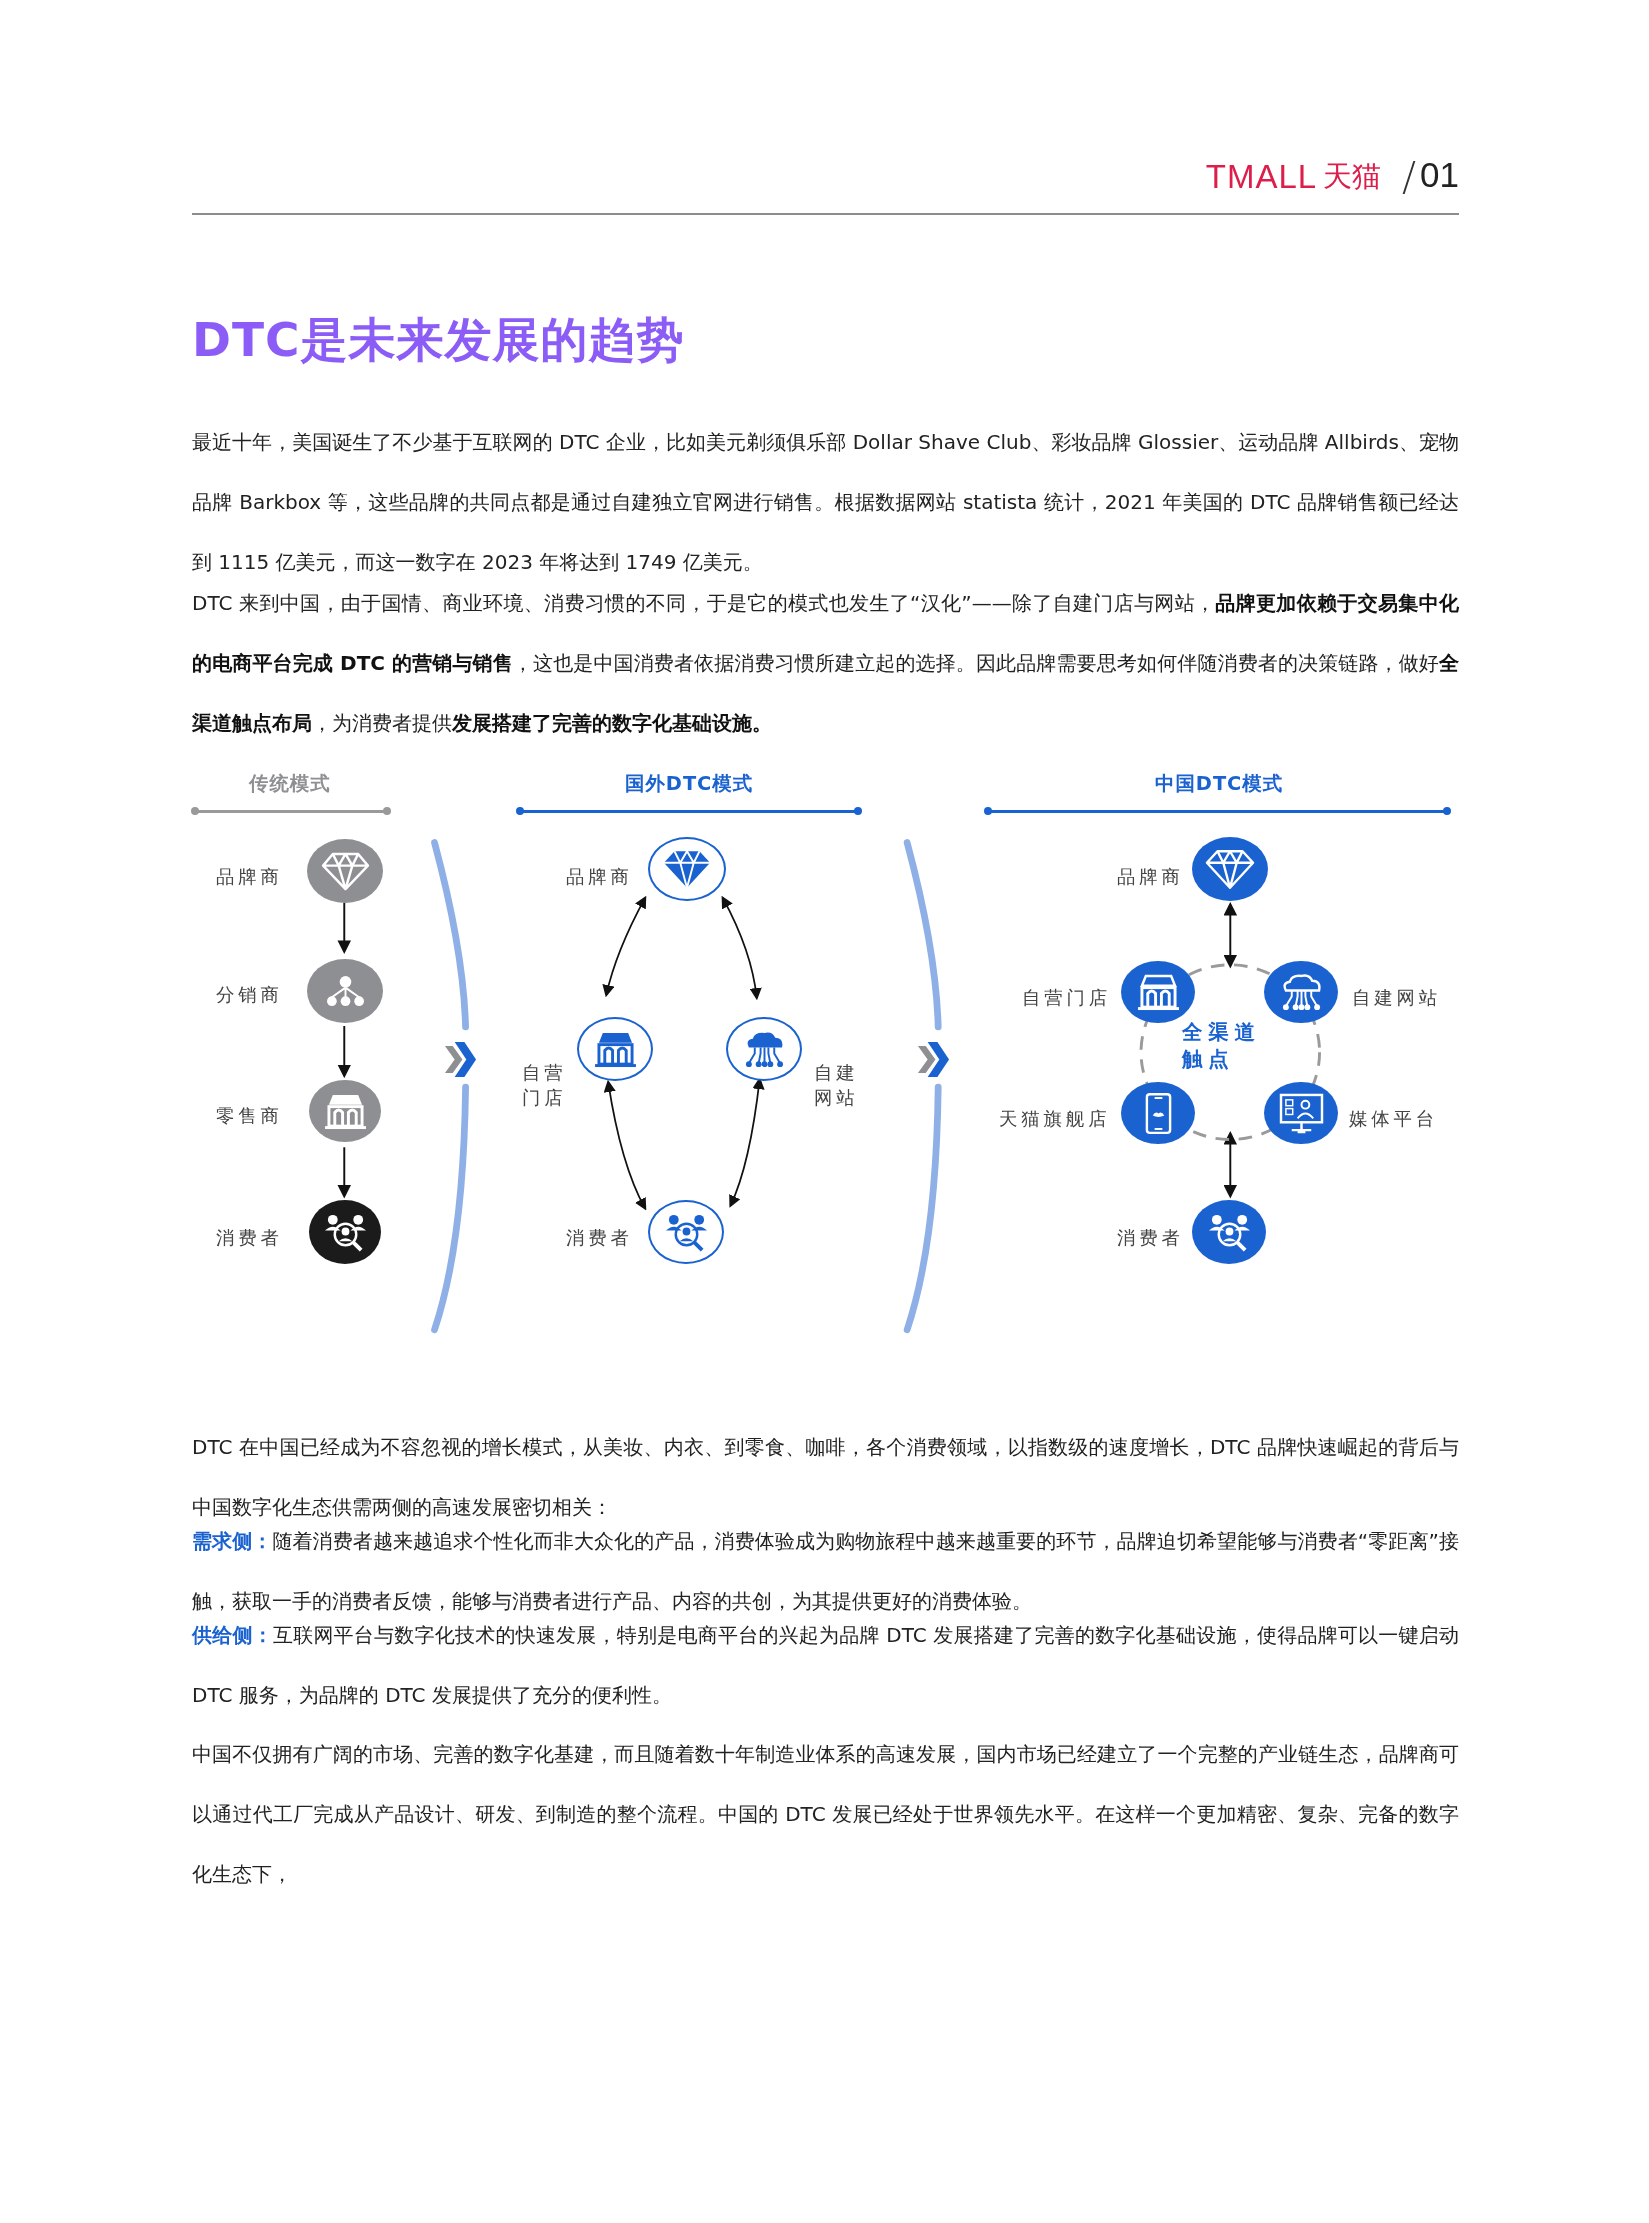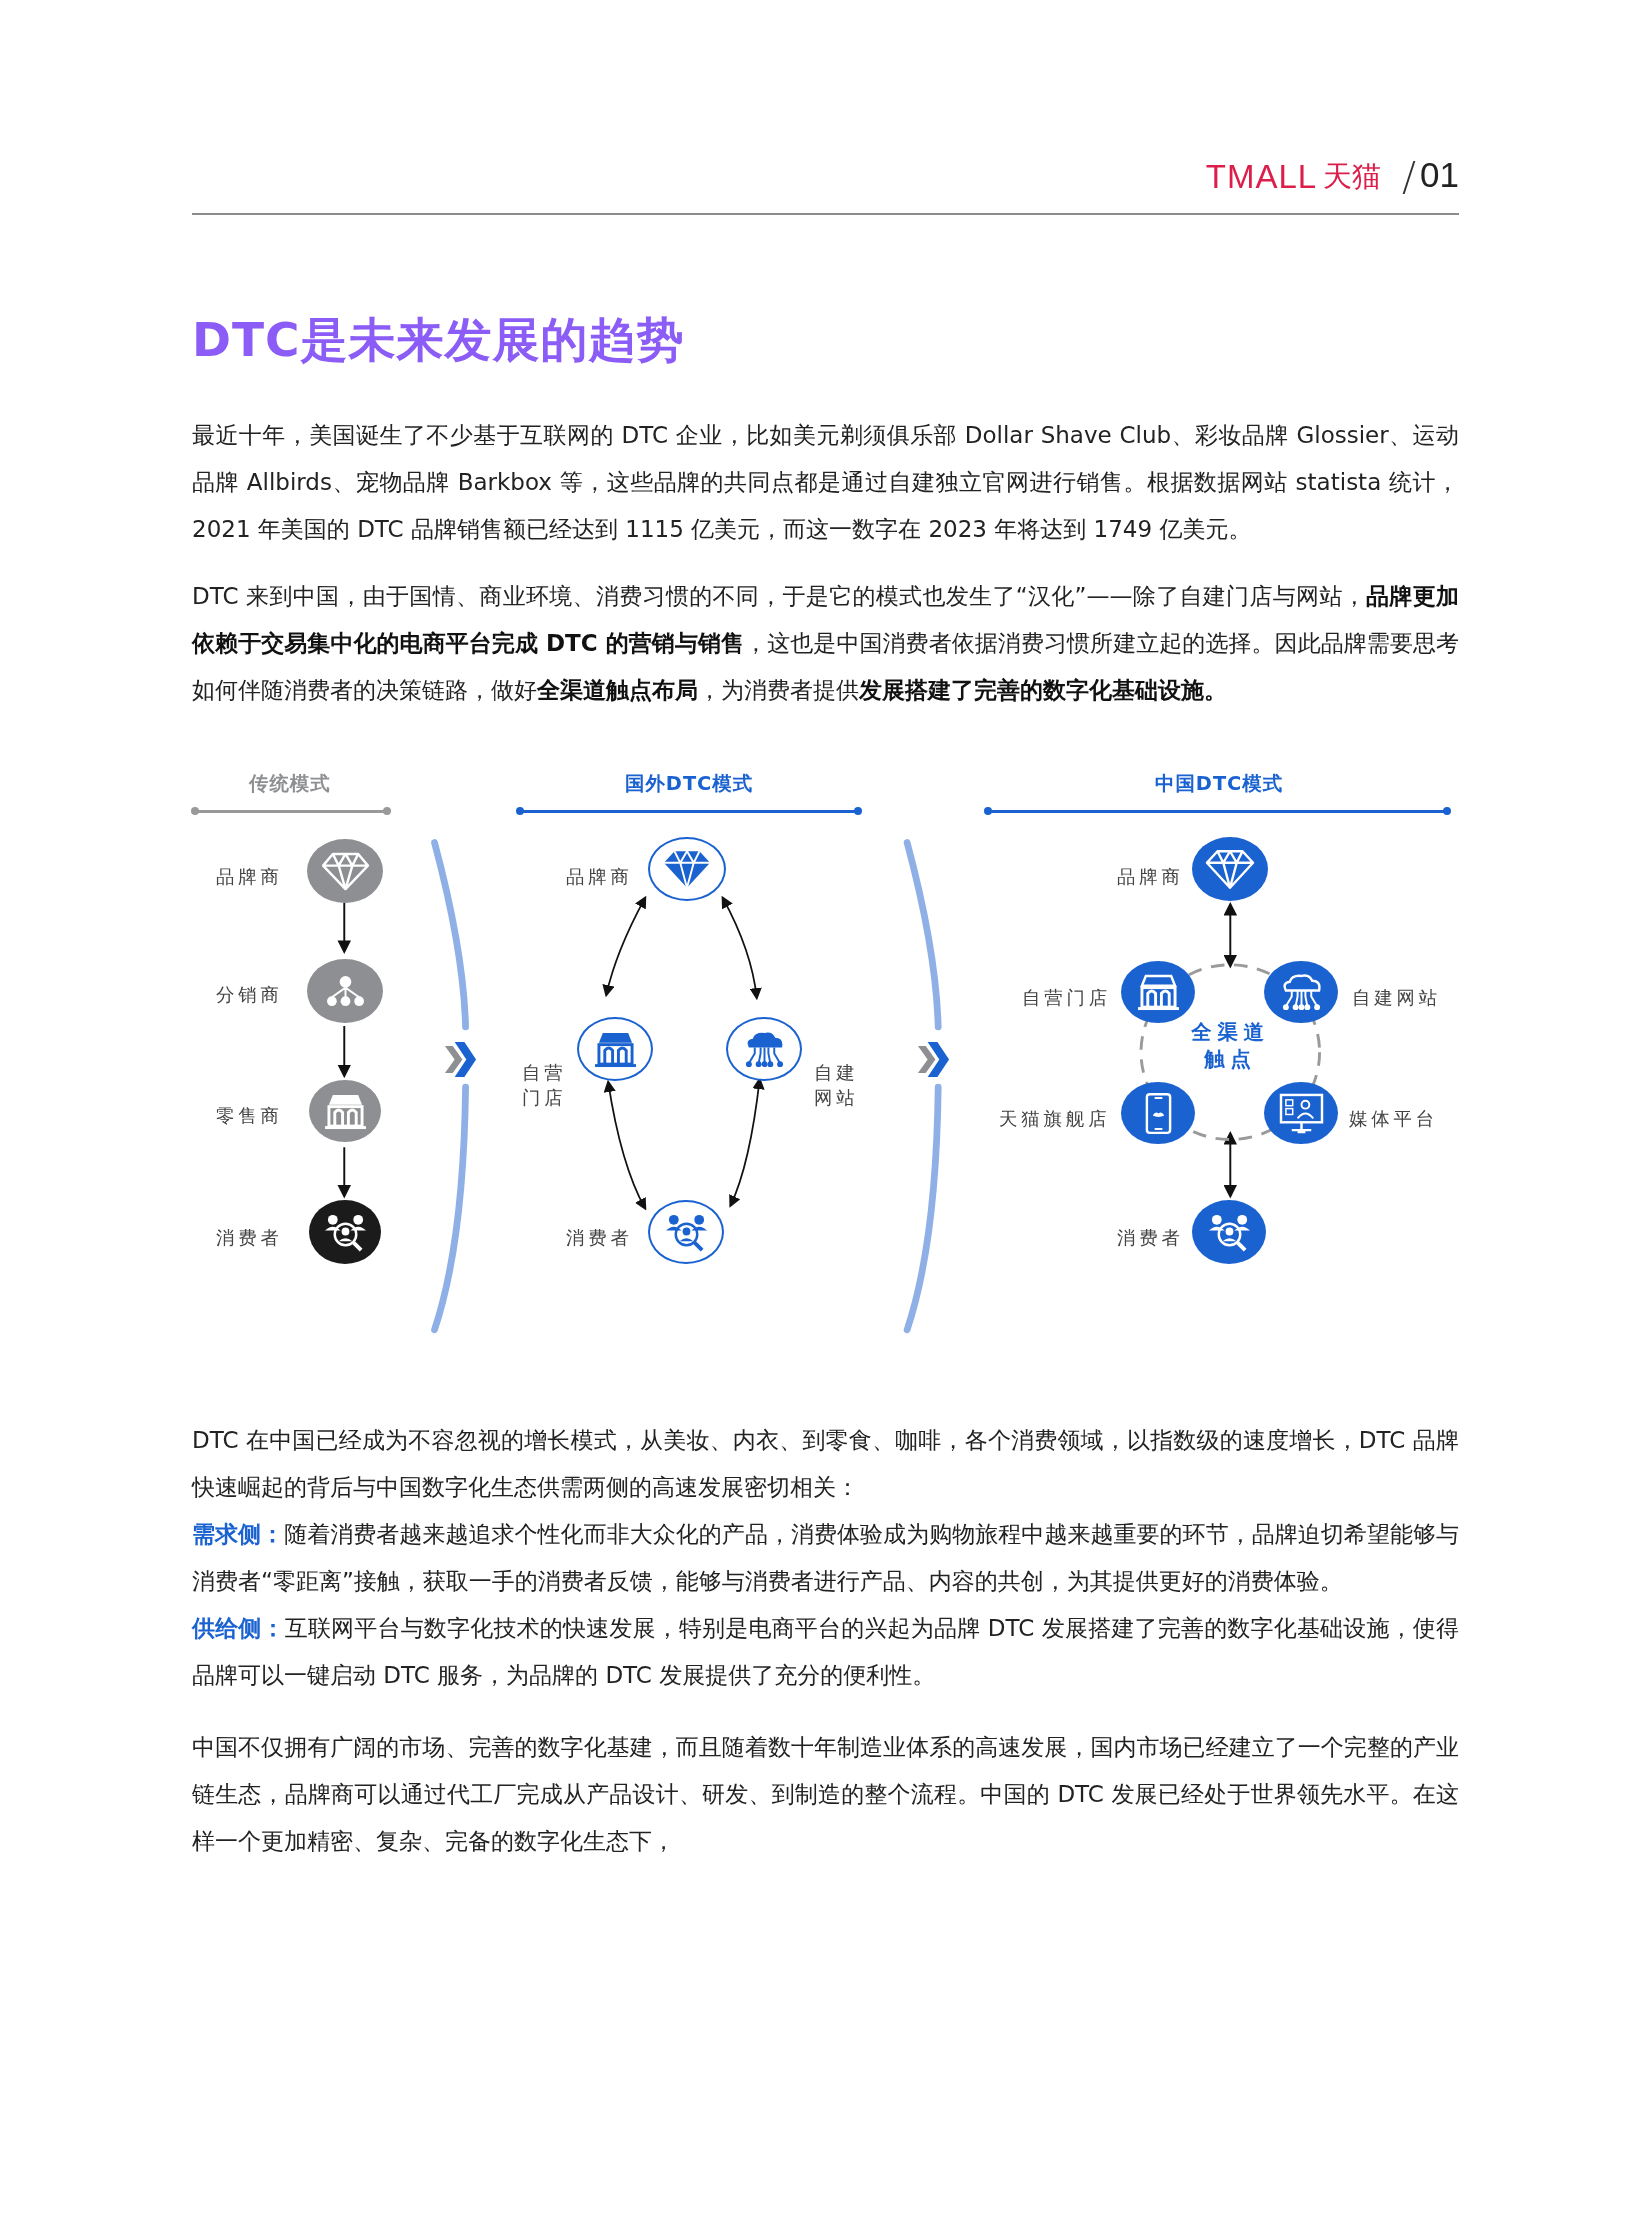--- a/index.html
+++ b/index.html
@@ -12,37 +12,37 @@
   .brand { position:absolute; right:78px; top:5.8px; display:flex; align-items:center; gap:5.8px; }
   .brand-latin { font-family:"Liberation Sans",sans-serif; font-size:33px; font-weight:400; color:#dc1e4b; letter-spacing:1px; }
   .brand-cn { font-size:29px; color:#dc1e4b; }
   .sep { position:absolute; right:49px; top:9.7px; width:1.9px; height:33px; background:#333; transform:skewX(-18deg); }
   .page-num { position:absolute; right:0; top:3.9px; font-family:"Liberation Sans",sans-serif; font-size:35px; color:#222; }
 
   
   .title { position:absolute; left:192px; top:309px; font-size:47px; font-weight:700; color:#8b5cf6; letter-spacing:1px; }
 
   
-  .para { position:absolute; left:192px; width:1267px; font-size:23px; line-height:47px; color:#222; text-align:justify; }
+  .para { position:absolute; left:192px; width:1267px; font-size:20px; line-height:60px; color:#222; text-align:justify; }
   .para b { font-weight:700; color:#111; }
   .lbl { color:#1a62d0; font-weight:700; }
 
   
   .diagram { position:absolute; left:189px; top:757px; width:1281px; height:602px; }
   .dtitle { position:absolute; font-size:19.4px; font-weight:700; letter-spacing:1px; }
   .dline { position:absolute; height:2.9px; }
   .dline::before, .dline::after { content:""; position:absolute; top:-2.9px; width:7.8px; height:7.8px; border-radius:50%; background:inherit; }
   .dline::before { left:-2.9px; } .dline::after { right:-2.9px; }
   .node-label { position:absolute; font-size:18.4px; color:#444; letter-spacing:3.9px; white-space:nowrap; }
   .circle { position:absolute; border-radius:50%; display:flex; align-items:center; justify-content:center; }
   .c-gray { background:#8e8f92; }
   .c-black { background:#1b1b1b; }
   .c-outline { border:2.9px solid #1a62d0; background:#fff; }
   .c-blue { background:#1a62d0; }
-  .hub-text { position:absolute; font-size:20.4px; font-weight:700; color:#1a62d0; text-align:center; letter-spacing:5.8px; line-height:27px; }
+  .hub-text { position:absolute; font-size:20.4px; font-weight:700; color:#1a62d0; text-align:left; letter-spacing:5.8px; line-height:27px; }
 
   
   .quote { position:absolute; left:192px; top:1887px; width:1281px; }
   .qline { position:relative; font-size:45px; font-weight:700; color:#0e0e0e; height:80px; line-height:68px; padding-left:11.6px; white-space:nowrap; }
   .qhl { position:absolute; left:0; height:21.3px; background:#a8c0ec; top:50px; }
   .qtext { position:relative; }
 </style>
 </head>
 <body>
 

